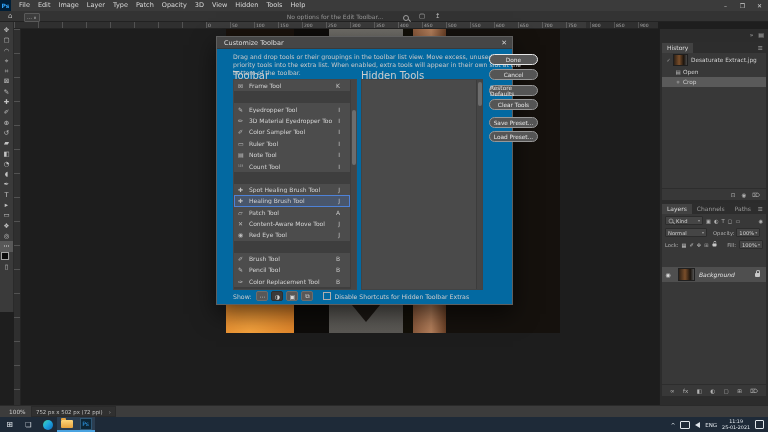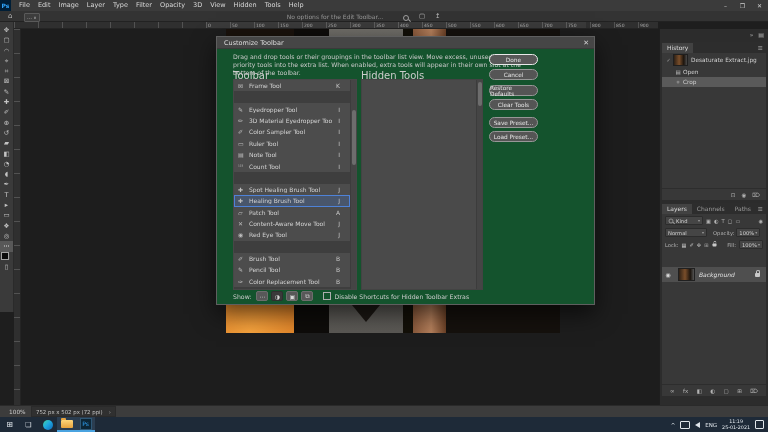--- a/index.html
+++ b/index.html
@@ -36,21 +36,21 @@
   #tools{left:0;top:22px;width:14px;height:290px;background:#3a3a3a;border-right:1px solid #2a2a2a;box-sizing:border-box;padding-top:3px;}
   .tbi{display:block;width:13px;height:10.3px;line-height:10.3px;text-align:center;font-size:6.5px;color:#c3c3c3;}
   .tbi.act{background:#585858;color:#fff;}
   .swatches{position:relative;width:13px;height:13px;}
   .sw-fg{position:absolute;left:1px;top:0;width:6px;height:6px;background:#0a0a0a;border:1px solid #a2a2a2;}
   
   #canvas{left:21px;top:29px;width:638px;height:376px;background:#1d1d1d;}
   #photo{position:absolute;left:205px;top:0;width:334px;height:304px;background:#131008;overflow:hidden;}
   .ph{position:absolute;top:0;height:304px;}
   
-  #dialog{left:216px;top:36px;width:379px;height:269px;background:#14532d;border:1px solid #5f5f5f;
+  #dialog{left:216px;top:36px;width:297px;height:269px;background:#0369a1;border:1px solid #5f5f5f;
           box-shadow:0 9px 22px rgba(0,0,0,.6);box-sizing:border-box;z-index:30;}
   #dlg-title{position:absolute;left:0;top:0;width:100%;height:12px;background:#464646;border-bottom:1px solid #3a3a3a;box-sizing:border-box;}
   #dlg-title span.t{position:absolute;left:7px;top:0;font-size:6.5px;line-height:12px;color:#dcdcdc;}
   #dlg-close{position:absolute;right:5px;top:0;font-size:7px;line-height:12px;color:#cfcfcf;}
   #dlg-desc{position:absolute;left:16px;top:16px;width:296px;font-size:6.2px;line-height:1.3;color:#c9c9c9;}
   .dlg-label{position:absolute;font-size:10px;color:#cccccc;text-align:center;}
   #toollist{position:absolute;left:16px;top:42px;width:124px;height:211px;background:#3e3e3e;border:1px solid #474747;box-sizing:border-box;overflow:hidden;}
   .tgroup{position:relative;background:#4c4c4c;margin-bottom:12px;}
   .trow{display:flex;align-items:center;height:11.4px;padding:0 10px 0 4px;font-size:6px;color:#d2d2d2;box-sizing:border-box;}
   .ticn{width:11px;font-size:6px;color:#bdbdbd;flex:none;}
@@ -119,21 +119,21 @@
 
 <div id="screen">
 
   <div class="abs" id="titlebar">
     <span class="pslogo">Ps</span>
     <span class="menuitem">File</span>
     <span class="menuitem">Edit</span>
     <span class="menuitem">Image</span>
     <span class="menuitem">Layer</span>
     <span class="menuitem">Type</span>
-    <span class="menuitem">Filter</span>
+    <span class="menuitem">Patch</span>
     <span class="menuitem">Opacity</span>
     <span class="menuitem">3D</span>
     <span class="menuitem">View</span>
     <span class="menuitem">Hidden</span>
     <span class="menuitem">Tools</span>
     <span class="menuitem">Help</span>
     <span class="winctl">
       <span class="wcbtn">–</span>
       <span class="wcbtn">❐</span>
       <span class="wcbtn">✕</span>

